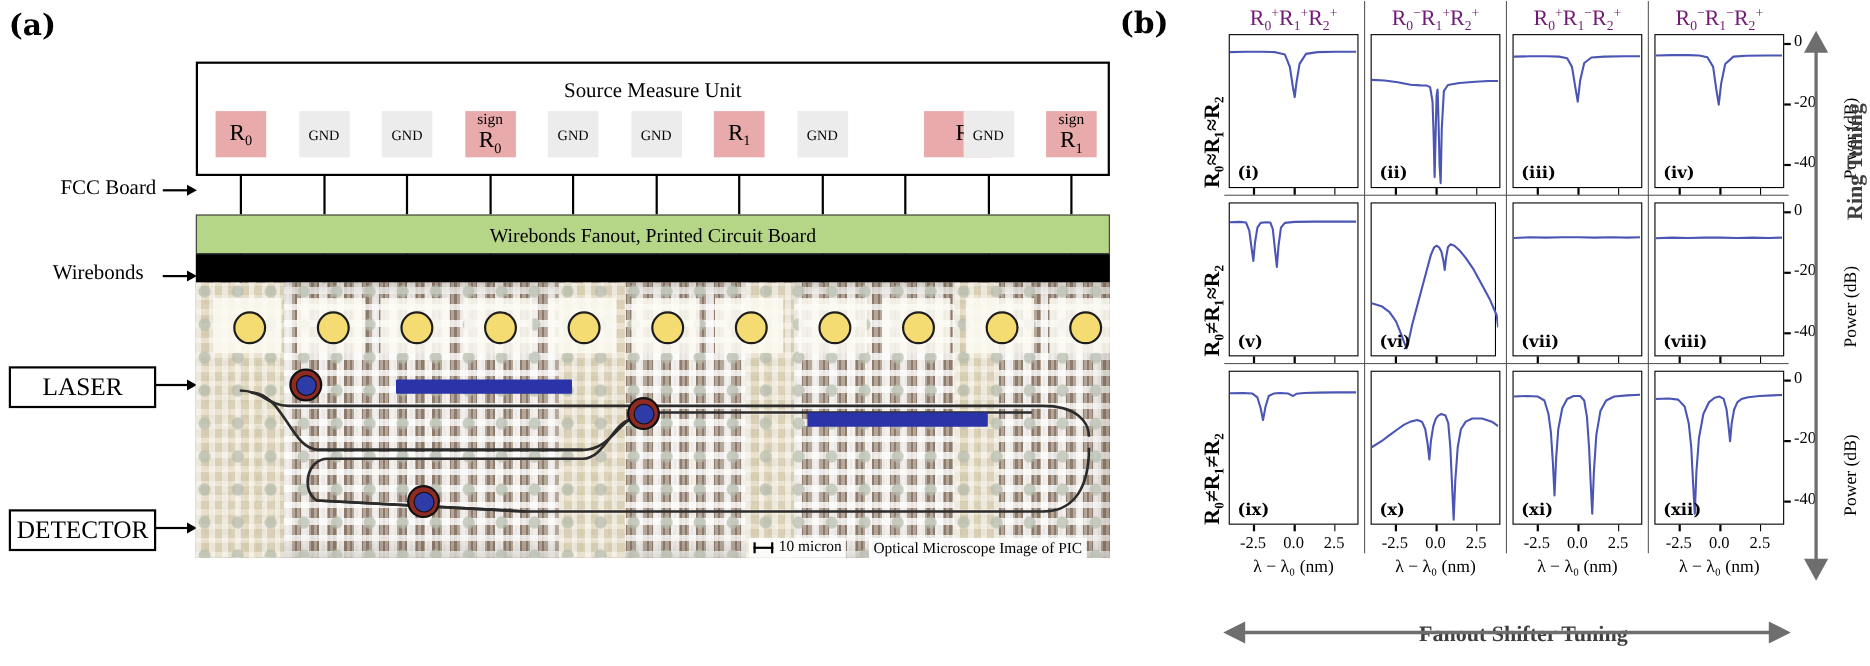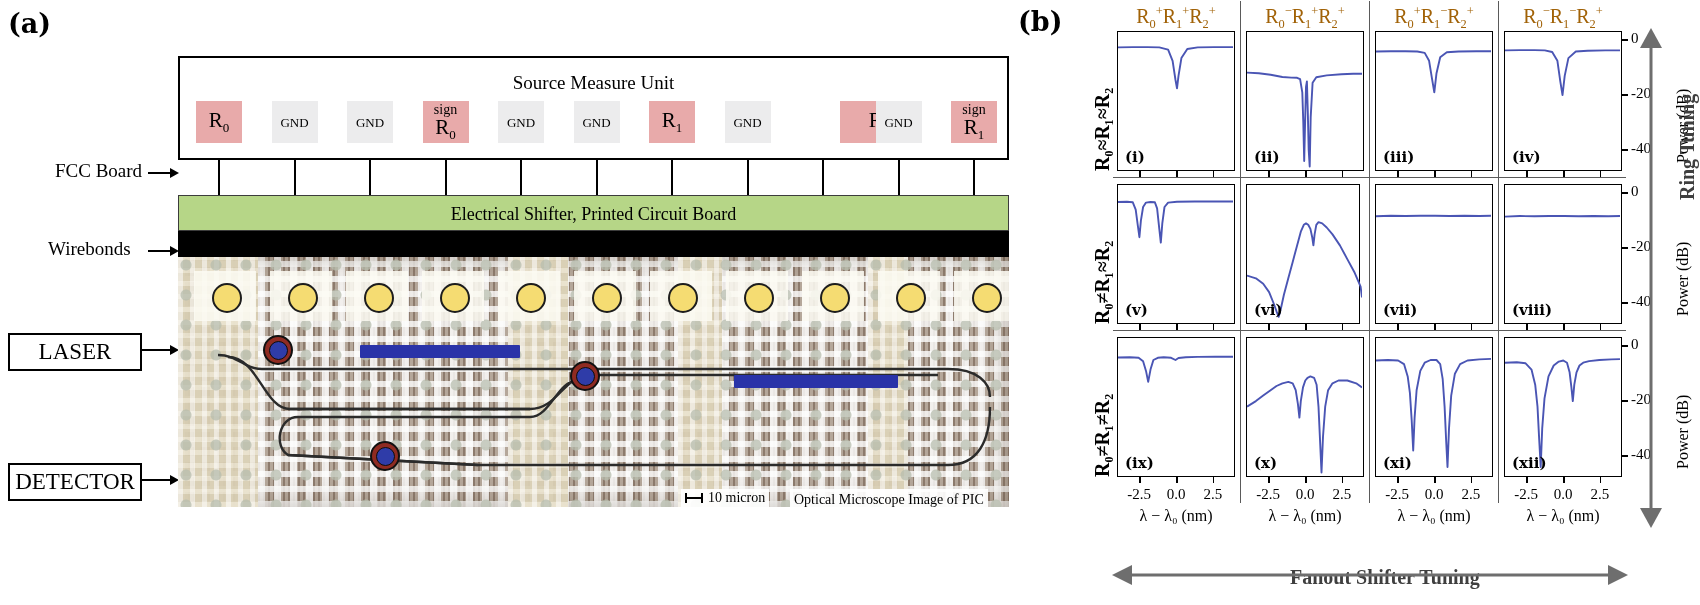--- a/index.html
+++ b/index.html
@@ -61,21 +61,21 @@
         background:#8f2b22;border:2.4px solid #111;box-sizing:border-box;
         display:flex;align-items:center;justify-content:center;}
   .ring i{display:block;width:17px;height:17px;border-radius:50%;background:#2f3ca8;border:1.6px solid #0d0d0d;}
   #scalebar-wrap{position:absolute;left:681px;top:489px;display:flex;align-items:center;gap:5px;
                  background:rgba(255,255,255,.92);padding:1px 4px;}
   #scalebar{width:18px;height:2px;background:#000;position:relative;}
   #scalebar:before,#scalebar:after{content:"";position:absolute;top:-4px;width:2px;height:10px;background:#000;}
   #scalebar:before{left:0;} #scalebar:after{right:0;}
   .picCaption{font-size:14px;color:#000;white-space:nowrap;}
   #pic-caption-box{position:absolute;left:790px;top:489px;background:rgba(255,255,255,.92);padding:1px 4px;}
-  .colhead{position:absolute;font-size:20px;color:#a16207;white-space:nowrap;text-align:center;}
+  .colhead{position:absolute;font-size:20px;color:#701a75;white-space:nowrap;text-align:center;}
   .rowlab{position:absolute;font-size:20px;color:#000;white-space:nowrap;
           transform:rotate(-90deg);transform-origin:left top;font-weight:bold;}
   .cell{position:absolute;border:1.6px solid #000;background:#fff;box-sizing:border-box;overflow:visible;}
   .cell svg{display:block;}
   .cellid{position:absolute;left:7px;bottom:4px;font-size:15px;font-weight:bold;color:#000;
           font-family:"DejaVu Serif",serif;}
   .ytick{position:absolute;font-size:15px;color:#000;}
   .ytickmark{position:absolute;width:6px;height:1.6px;background:#000;}
   .xtickmark{position:absolute;width:1.6px;height:6px;background:#000;}
   .axlabel{position:absolute;font-size:16px;color:#000;white-space:nowrap;}
@@ -167,21 +167,21 @@
 
 <div class="abs boxlabel" style="left:8px;top:333px;width:130px;height:34px;">LASER</div>
 <div class="abs arrowline" style="left:140px;top:349px;width:32px;"></div>
 <div class="abs arrowhead" style="left:170px;top:345px;"></div>
 
 <div class="abs boxlabel" style="left:8px;top:463px;width:130px;height:34px;">DETECTOR</div>
 <div class="abs arrowline" style="left:140px;top:479px;width:32px;"></div>
 <div class="abs arrowhead" style="left:170px;top:475px;"></div>
 
 <div class="abs" id="pcb"></div>
-<div class="abs" id="pcb-text">Electrical Shifter, Printed Circuit Board</div>
+<div class="abs" id="pcb-text">Wirebonds Fanout, Printed Circuit Board</div>
 <div class="abs" id="wirebond-strip"></div>
 
 <div class="abs" id="pic">
 
   <div class="picpatch" style="left:0px;top:0px;width:80px;height:250px;"></div>
   <div class="picpatch" style="left:330px;top:0px;width:60px;height:250px;"></div>
   <div class="picpatch" style="left:500px;top:0px;width:44px;height:250px;"></div>
   <div class="picpatch" style="left:690px;top:0px;width:40px;height:250px;"></div>
   <div class="vias" style="left:0;top:0;width:831px;height:250px;"></div>
 

